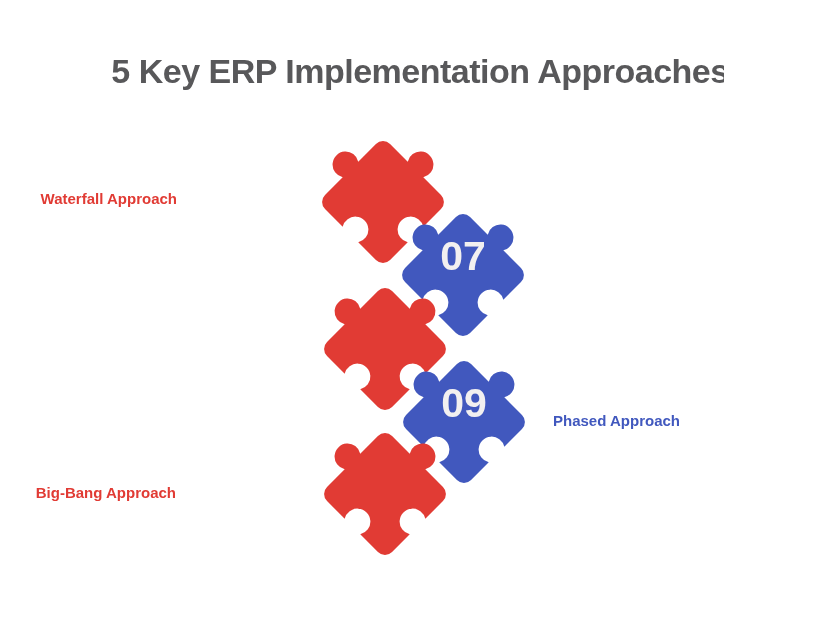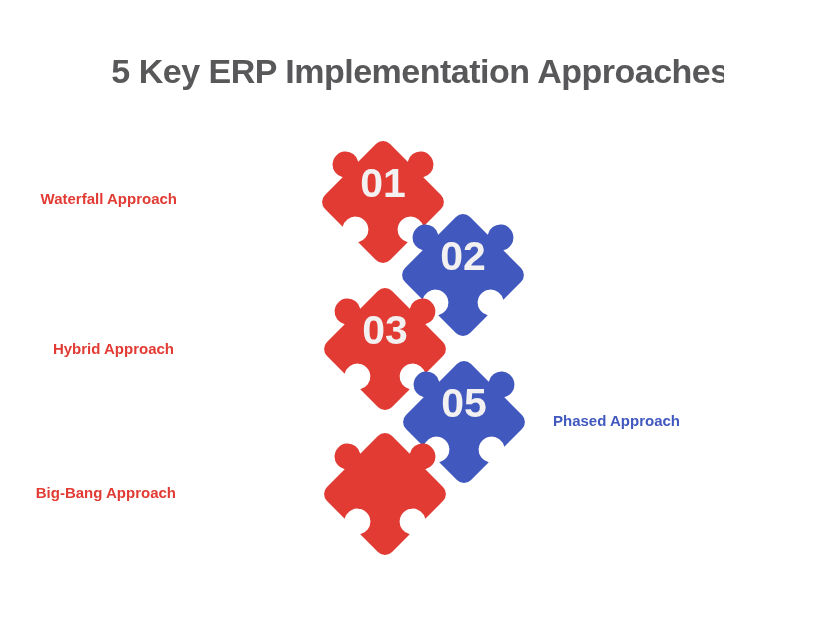--- a/index.html
+++ b/index.html
@@ -42,56 +42,53 @@
 <div class="canvas">
 
   <div class="title">5 Key ERP Implementation Approaches</div>
 
   <div class="piece p1">
     <svg viewBox="0 0 160 160">
       <g transform="rotate(45 80 80)">
         <path d="M 34 44 A 10 10 0 0 1 44 34 L 69 34 A 13 13 0 1 1 91 34 L 116 34 A 10 10 0 0 1 126 44 L 126 69 A 13 13 0 1 0 126 91 L 126 116 A 10 10 0 0 1 116 126 L 91 126 A 13 13 0 1 0 69 126 L 44 126 A 10 10 0 0 1 34 116 L 34 91 A 13 13 0 1 1 34 69 L 34 44 Z" fill="#e13b34"></path>
       </g>
     </svg>
-    <div class="num">01</div>
   </div>
 
   <div class="piece p2">
     <svg viewBox="0 0 160 160">
       <g transform="rotate(45 80 80)">
         <path d="M 34 44 A 10 10 0 0 1 44 34 L 69 34 A 13 13 0 1 1 91 34 L 116 34 A 10 10 0 0 1 126 44 L 126 69 A 13 13 0 1 0 126 91 L 126 116 A 10 10 0 0 1 116 126 L 91 126 A 13 13 0 1 0 69 126 L 44 126 A 10 10 0 0 1 34 116 L 34 91 A 13 13 0 1 1 34 69 L 34 44 Z" fill="#4158be"></path>
       </g>
     </svg>
-    <div class="num">02</div>
+    <div class="num">07</div>
   </div>
 
   <div class="piece p3">
     <svg viewBox="0 0 160 160">
       <g transform="rotate(45 80 80)">
         <path d="M 34 44 A 10 10 0 0 1 44 34 L 69 34 A 13 13 0 1 1 91 34 L 116 34 A 10 10 0 0 1 126 44 L 126 69 A 13 13 0 1 0 126 91 L 126 116 A 10 10 0 0 1 116 126 L 91 126 A 13 13 0 1 0 69 126 L 44 126 A 10 10 0 0 1 34 116 L 34 91 A 13 13 0 1 1 34 69 L 34 44 Z" fill="#e13b34"></path>
       </g>
     </svg>
-    <div class="num">03</div>
   </div>
 
   <div class="piece p4">
     <svg viewBox="0 0 160 160">
       <g transform="rotate(45 80 80)">
         <path d="M 34 44 A 10 10 0 0 1 44 34 L 69 34 A 13 13 0 1 1 91 34 L 116 34 A 10 10 0 0 1 126 44 L 126 69 A 13 13 0 1 0 126 91 L 126 116 A 10 10 0 0 1 116 126 L 91 126 A 13 13 0 1 0 69 126 L 44 126 A 10 10 0 0 1 34 116 L 34 91 A 13 13 0 1 1 34 69 L 34 44 Z" fill="#4158be"></path>
       </g>
     </svg>
-    <div class="num">05</div>
+    <div class="num">09</div>
   </div>
 
   <div class="piece p5">
     <svg viewBox="0 0 160 160">
       <g transform="rotate(45 80 80)">
         <path d="M 34 44 A 10 10 0 0 1 44 34 L 69 34 A 13 13 0 1 1 91 34 L 116 34 A 10 10 0 0 1 126 44 L 126 69 A 13 13 0 1 0 126 91 L 126 116 A 10 10 0 0 1 116 126 L 91 126 A 13 13 0 1 0 69 126 L 44 126 A 10 10 0 0 1 34 116 L 34 91 A 13 13 0 1 1 34 69 L 34 44 Z" fill="#e13b34"></path>
       </g>
     </svg>
   </div>
 
   <div class="plabel red l1">Waterfall Approach</div>
-  <div class="plabel red l3">Hybrid Approach</div>
   <div class="plabel red l5">Big-Bang Approach</div>
   <div class="plabel blue l4">Phased Approach</div>
 
 </div>
 
 </body></html>

